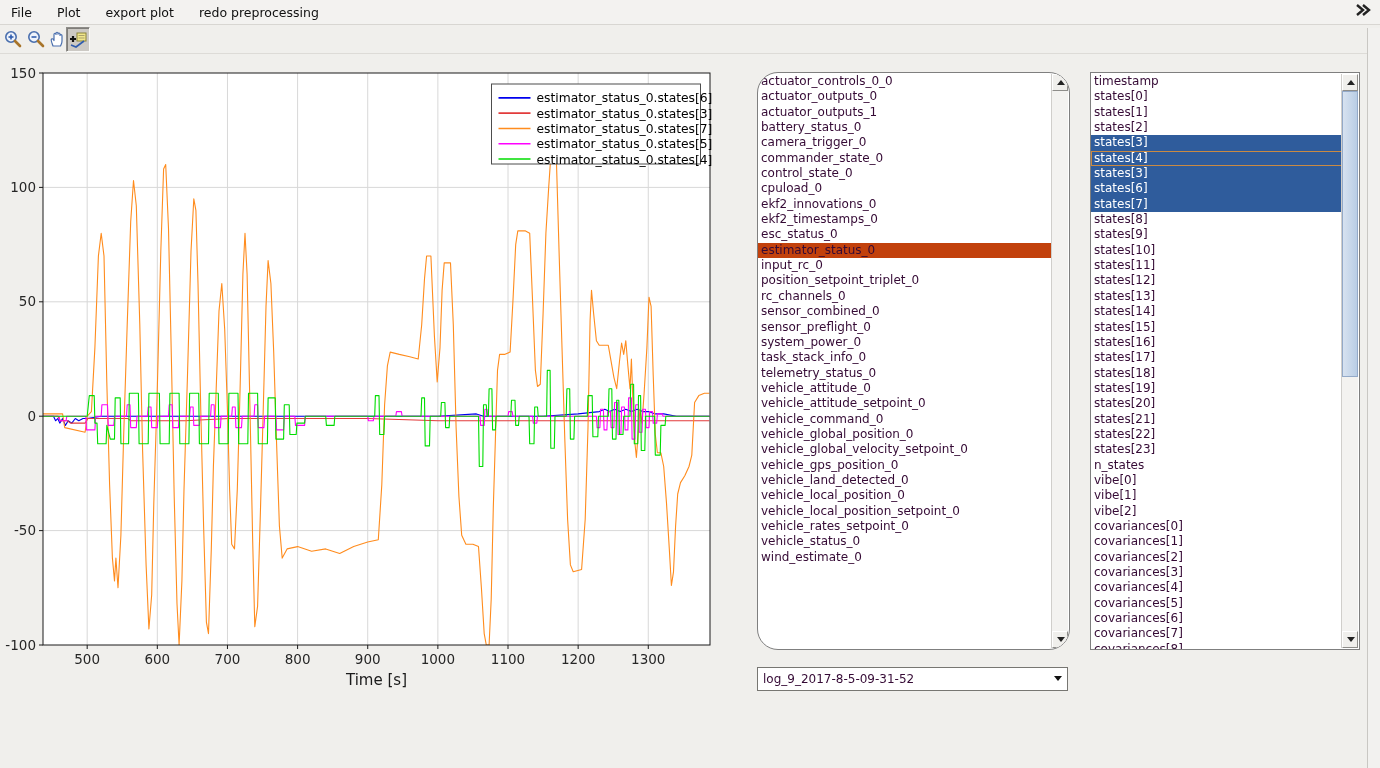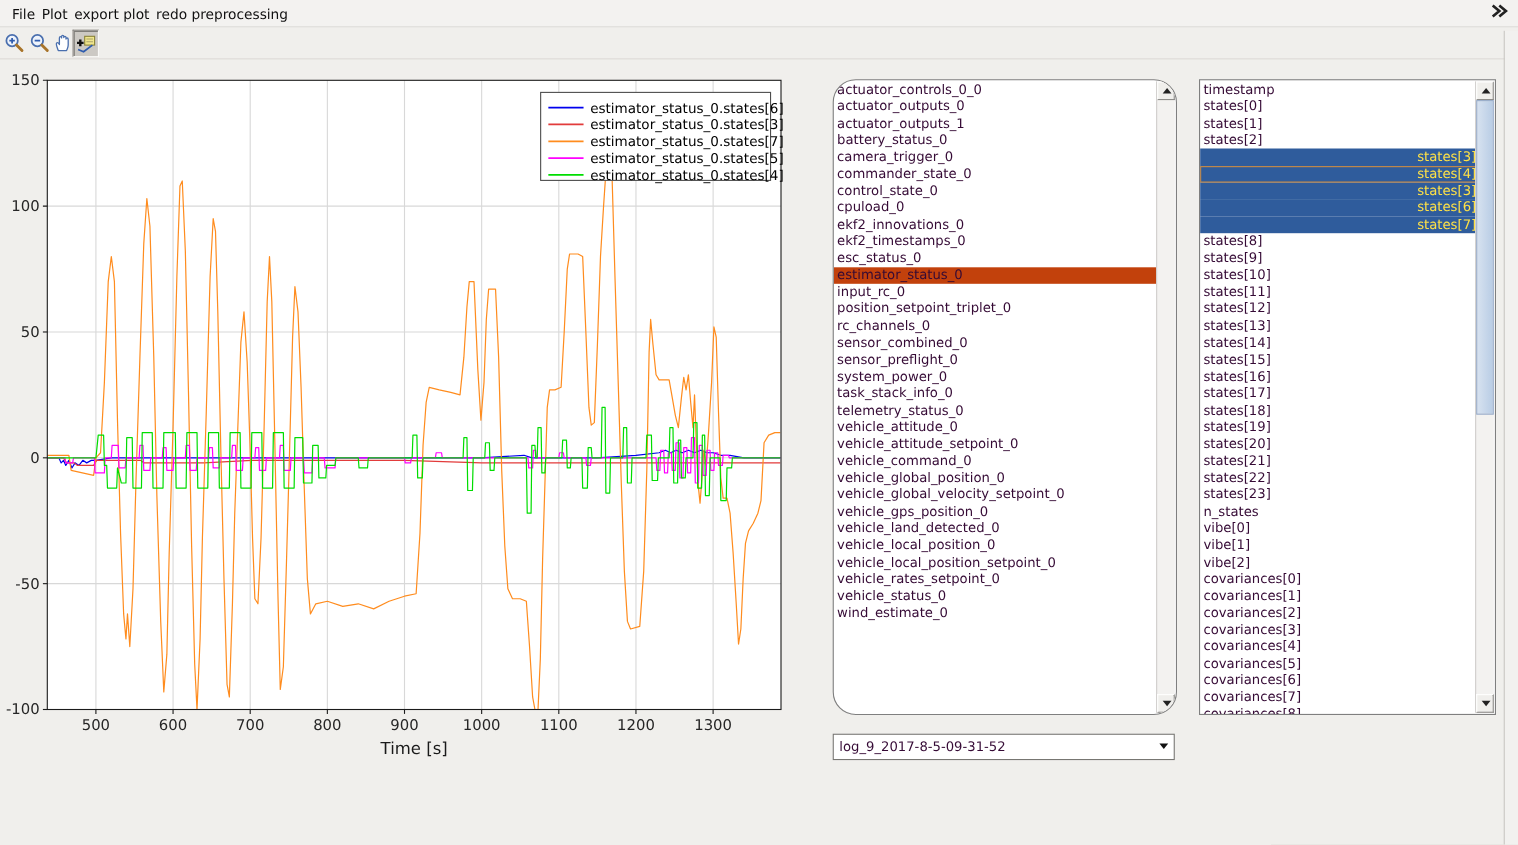--- a/index.html
+++ b/index.html
@@ -1,32 +1,32 @@
 <!DOCTYPE html>
 <html><head>
 <meta charset="utf-8">
 <style>
   html,body{margin:0;padding:0;background:#dcdad6;}
   .app{position:relative;width:1380px;height:768px;background:#f0efec;font-family:"DejaVu Sans",sans-serif;overflow:hidden;}
   
-  .menubar{position:absolute;left:0;top:0;right:0;height:24px;background:#f3f2f0;border-bottom:1px solid #d8d6d2;display:flex;align-items:center;padding-left:8px;}
+  .menubar{position:absolute;left:0;top:0;right:0;height:24px;background:#f3f2f0;border-bottom:1px solid #d8d6d2;display:flex;align-items:center;padding-left:8px;gap:19px;}
   .menu-item{font-size:12.5px;color:#101010;padding:2px 3px;cursor:default;}
   .overflow{position:absolute;right:8px;top:3px;width:18px;height:14px;}
   
   .toolbar{position:absolute;left:0;top:25px;right:0;height:28px;background:#f0efec;border-bottom:1px solid #dddbd7;}
   .tbtn{position:absolute;top:2px;width:22px;height:23px;display:flex;align-items:center;justify-content:center;}
   .tbtn.active{background:#ccc9c4;border:1px solid #8e8c88;border-bottom-color:#fafaf8;border-right-color:#fafaf8;box-shadow:inset 1px 1px 0 #7f7d79;}
   
   .plot-svg{position:absolute;left:0;top:56px;}
   
   .listbox{position:absolute;background:#ffffff;border:1px solid #7f7f7f;overflow:hidden;}
   .lb-inner{position:absolute;left:0;top:1px;right:17px;bottom:0;overflow:hidden;}
   .row{height:15.35px;line-height:15.4px;font-size:12px;color:#350a35;padding-left:3px;white-space:nowrap;cursor:default;}
   .row.hl{background:#c2410c;}
-  .row.sel{background:#2f5c9c;color:#fde047;text-align:right;}
+  .row.sel{background:#2f5c9c;color:#ffffff;}
   .row.focus{outline:1px solid #ca8a43;outline-offset:-1px;}
   
   .sb{position:absolute;top:1px;bottom:1px;right:1px;width:16px;background:#f3f2f0;border-left:1px solid #d0cecb;}
   .sb-btn{position:absolute;left:0;right:0;height:15px;background:#f0efec;border:1px solid #fff;border-right-color:#8e8d8a;border-bottom-color:#8e8d8a;}
   .sb-btn.up{top:0;}
   .sb-btn.down{bottom:0;}
   .tri-up{position:absolute;left:4px;top:5px;width:0;height:0;border-left:4px solid transparent;border-right:4px solid transparent;border-bottom:5px solid #222;}
   .tri-down{position:absolute;left:4px;top:5px;width:0;height:0;border-left:4px solid transparent;border-right:4px solid transparent;border-top:5px solid #222;}
   .sb-thumb{position:absolute;left:0;right:0;background:linear-gradient(to right,#d7e2f0,#b9cde5);border:1px solid #93a9c8;box-sizing:border-box;}
   

